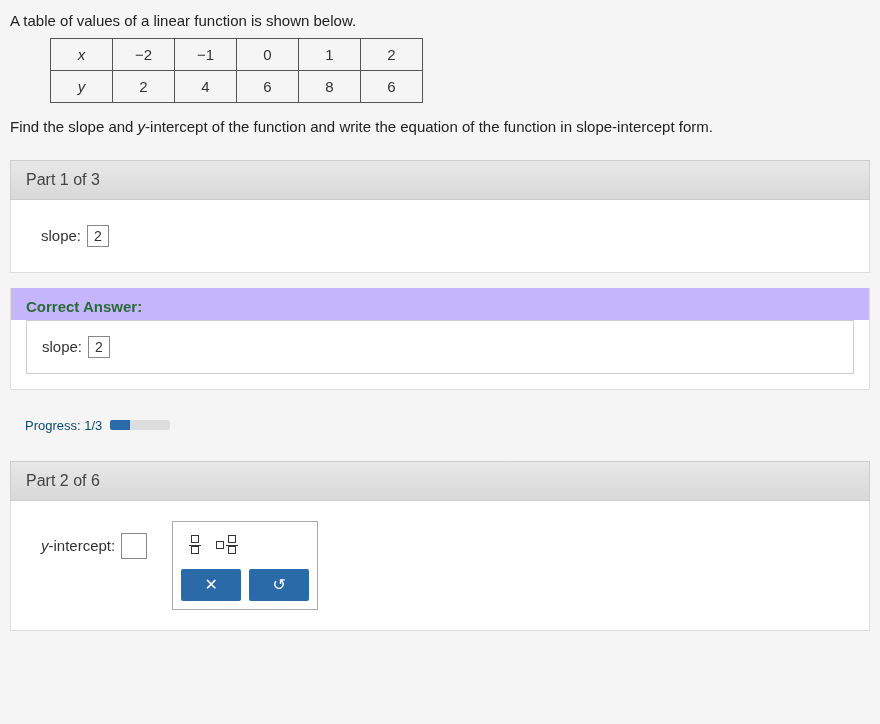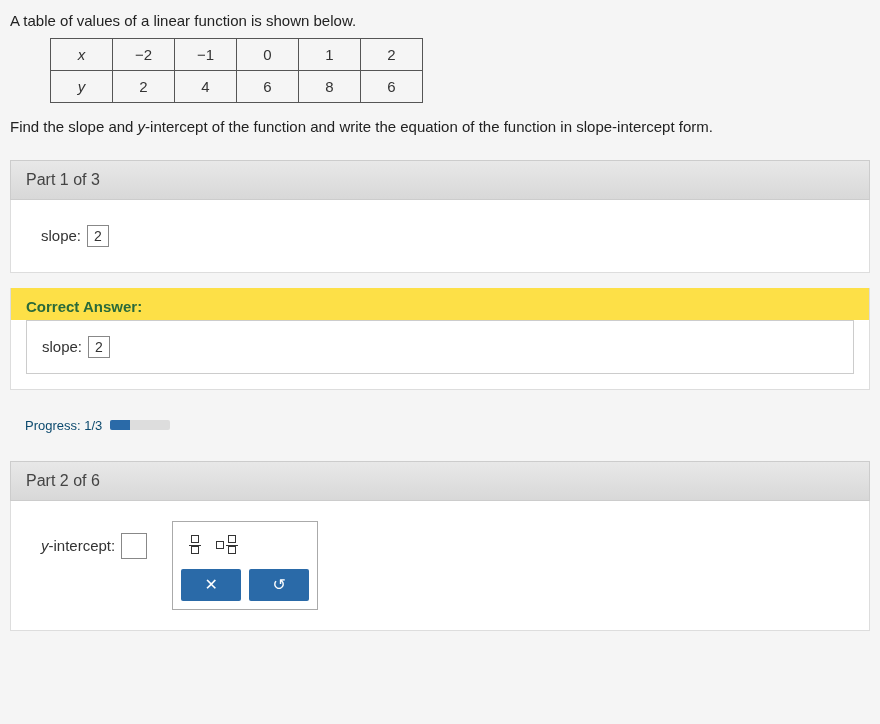--- a/index.html
+++ b/index.html
@@ -79,21 +79,21 @@
     }
     .answer-box.empty {
       width: 26px;
       height: 26px;
     }
     .correct-label {
       font-size: 15px;
       font-weight: bold;
       color: #2a6a3a;
       padding: 10px 15px 5px 15px;
-      background: #fde047;
+      background: #c4b5fd;
       border-left: 1px solid #ddd;
       border-right: 1px solid #ddd;
     }
     .correct-body {
       background: #fff;
       border: 1px solid #ddd;
       border-top: none;
       padding: 0 15px 15px 15px;
       margin-bottom: 20px;
     }

